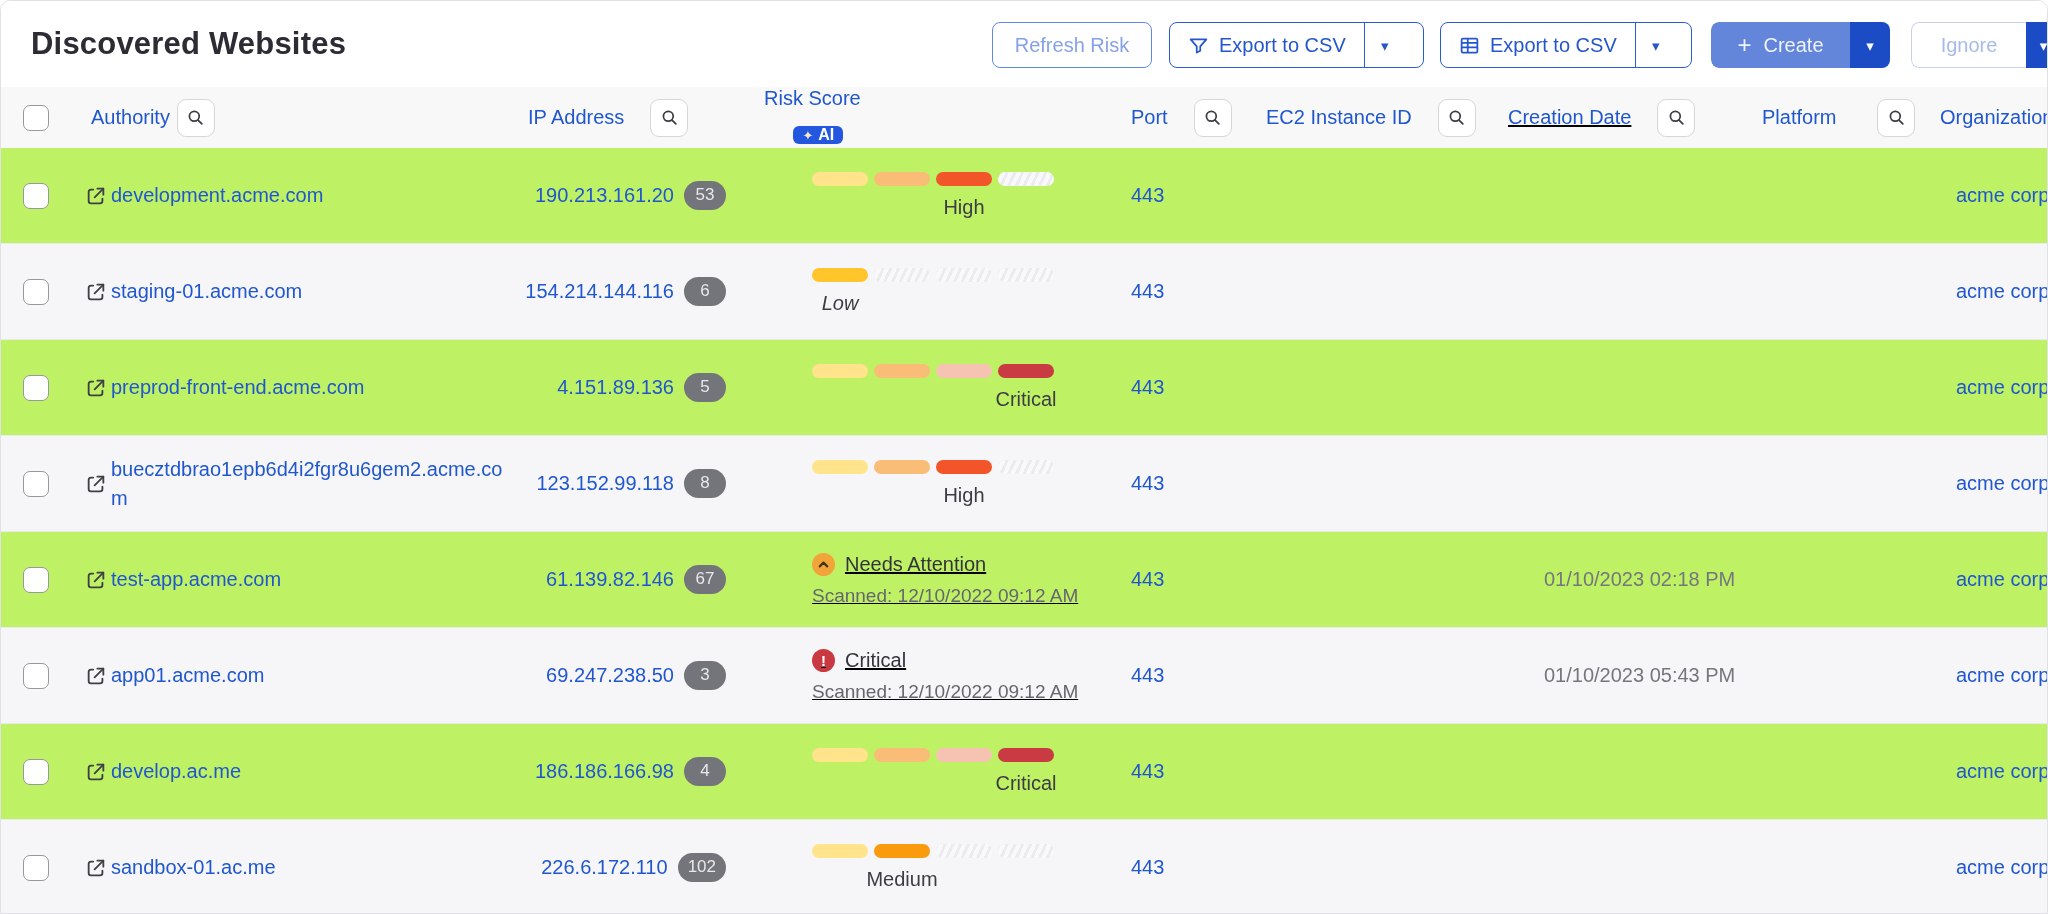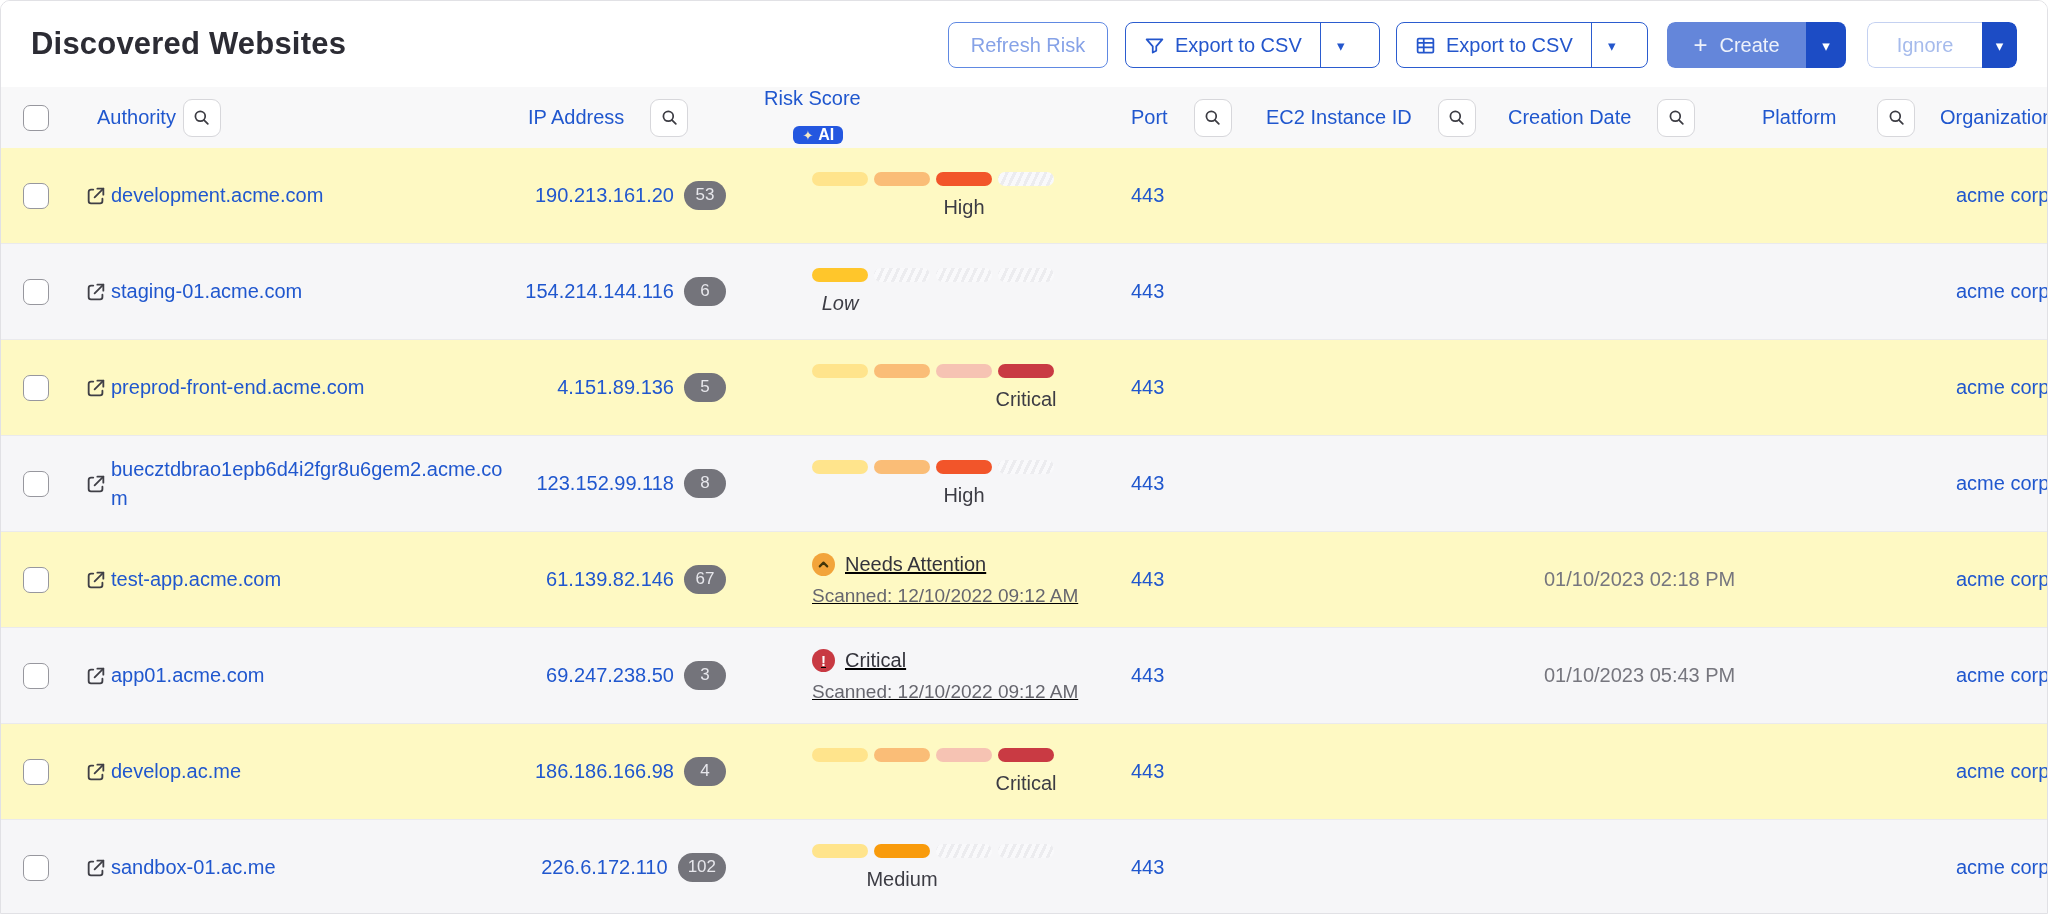--- a/index.html
+++ b/index.html
@@ -8,21 +8,21 @@
     background:#ffffff;font-family:"Liberation Sans",sans-serif;
     -webkit-font-smoothing:antialiased;
   }
   .panel{position:absolute;inset:0;border:1px solid #e1e1e5;border-radius:10px 10px 0 0;overflow:hidden;}
 
   
   .topbar{position:absolute;left:0;top:0;width:100%;height:86px;background:#fff;border-bottom:1px solid #e7e7ea;}
   .page-title{position:absolute;left:30px;top:50%;transform:translateY(-50%);
     font-size:31px;font-weight:700;color:#2c2c34;letter-spacing:.2px;}
   .btn{box-sizing:border-box;position:absolute;top:21px;height:46px;display:flex;align-items:center;
-    border-radius:8px;font-size:20px;background:#fff;cursor:pointer;}
+    border-radius:8px;font-size:20px;background:#fff;cursor:pointer;margin-left:44px;}
   .btn-refresh{left:947px;width:160px;justify-content:center;border:1.5px solid #6089e2;color:#86a2e7;}
   .split{padding:0;overflow:hidden;}
   .split .main{display:flex;align-items:center;gap:10px;padding:0 18px;height:100%;}
   .split .caret{display:flex;align-items:center;justify-content:center;height:100%;}
   .btn-export1{left:1124px;width:255px;border:1.5px solid #2b5ccf;color:#2456cc;}
   .btn-export2{left:1395px;width:252px;border:1.5px solid #2b5ccf;color:#2456cc;}
   .btn-export1 .caret,.btn-export2 .caret{width:40px;border-left:1.5px solid #2b5ccf;color:#2456cc;}
   .btn-create{left:1666px;width:183px;border:none;color:#eef2fb;background:transparent;}
   .btn-create .main{background:#6486da;border-radius:8px 0 0 8px;width:103px;justify-content:center;}
   .btn-create .caret{background:#1c4cc5;border-radius:0 8px 8px 0;width:40px;color:#fff;}
@@ -34,37 +34,37 @@
   .plus-glyph{font-size:24px;font-weight:400;line-height:1;margin-right:2px;}
   .btn svg{display:block;}
 
   
   .thead{position:absolute;left:0;top:86px;width:100%;height:61px;background:#f8f8f9;border-bottom:1px solid #e7e7ea;}
   .hcell{position:absolute;top:0;height:100%;display:flex;align-items:center;gap:26px;white-space:nowrap;}
   .hlabel{color:#2057ce;font-size:20px;font-weight:500;}
   .search-btn{width:38px;height:38px;box-sizing:border-box;border:1px solid #d7d7db;border-radius:9px;
     background:#fff;display:flex;align-items:center;justify-content:center;}
   .h-check{left:22px;}
-  .h-authority{left:96px;gap:7px;}
+  .h-authority{left:90px;gap:7px;}
   .h-ip{left:527px;}
   .h-risk{left:763px;gap:16px;flex-direction:column;}
   .h-risk .hlabel{margin-right:12px;}
   .h-risk .search-btn{margin-left:26px;}
   .h-port{left:1130px;}
   .h-ec2{left:1265px;}
-  .h-date{left:1507px;}
+  .h-date{left:1507px;text-decoration:underline;}
   .h-platform{left:1761px;gap:41px;}
   .h-org{left:1939px;}
   .ai-badge{display:flex;align-items:center;gap:5px;background:#2457e0;border-radius:6px;height:29px;
     padding:0 9px;color:#fff;font-size:16px;font-weight:700;}
   .sparkle{font-size:13px;color:#f6e9c4;font-weight:400;}
 
   
   .tbody{position:absolute;left:0;top:147px;width:100%;}
-  .row{position:relative;height:95px;background:#fef9c3;border-bottom:1px solid #eaeaed;}
+  .row{position:relative;height:95px;background:#bef264;border-bottom:1px solid #eaeaed;}
   .row.alt{background:#f6f6f8;}
   .cell{position:absolute;top:0;height:100%;display:flex;align-items:center;}
   .c-check{left:22px;}
   .c-ext{left:84px;}
   .c-auth{left:110px;width:392px;}
   .c-ip{left:420px;width:305px;justify-content:flex-end;gap:10px;}
   .c-risk{left:811px;width:270px;}
   .c-port{left:1130px;}
   .c-date{left:1543px;}
   .c-org{left:1955px;width:220px;}

